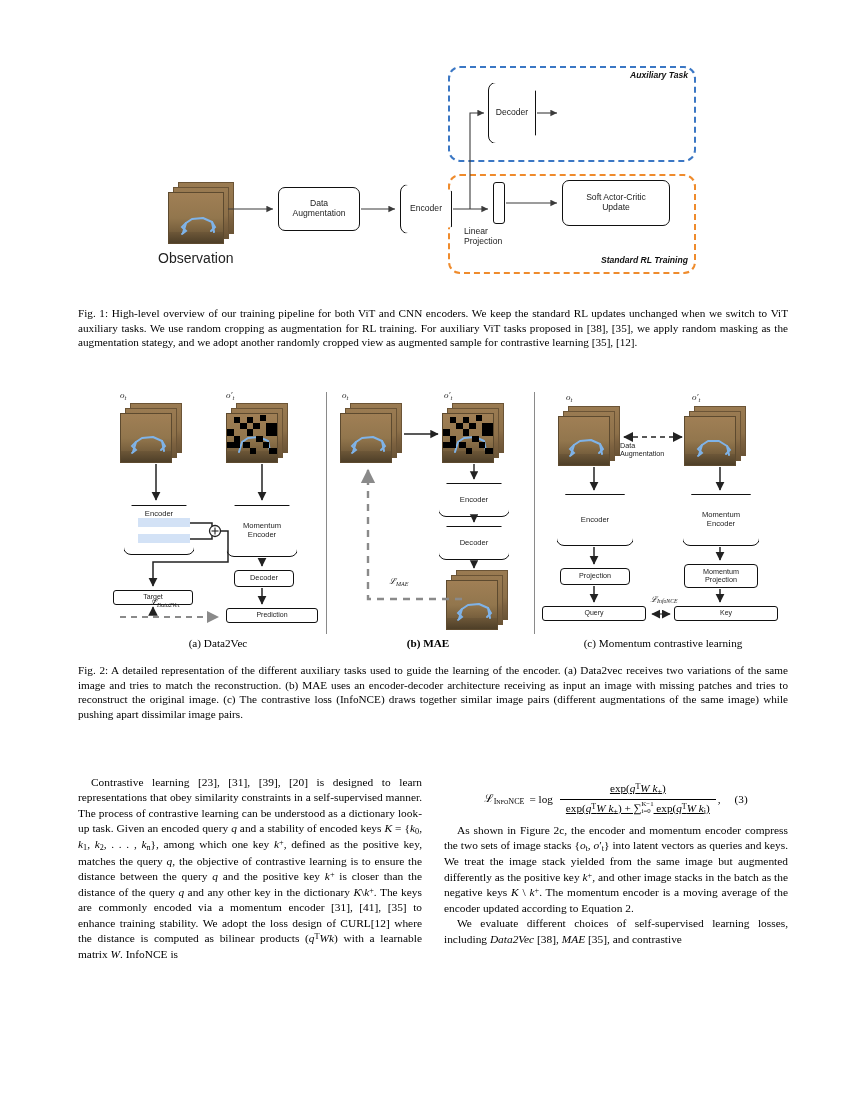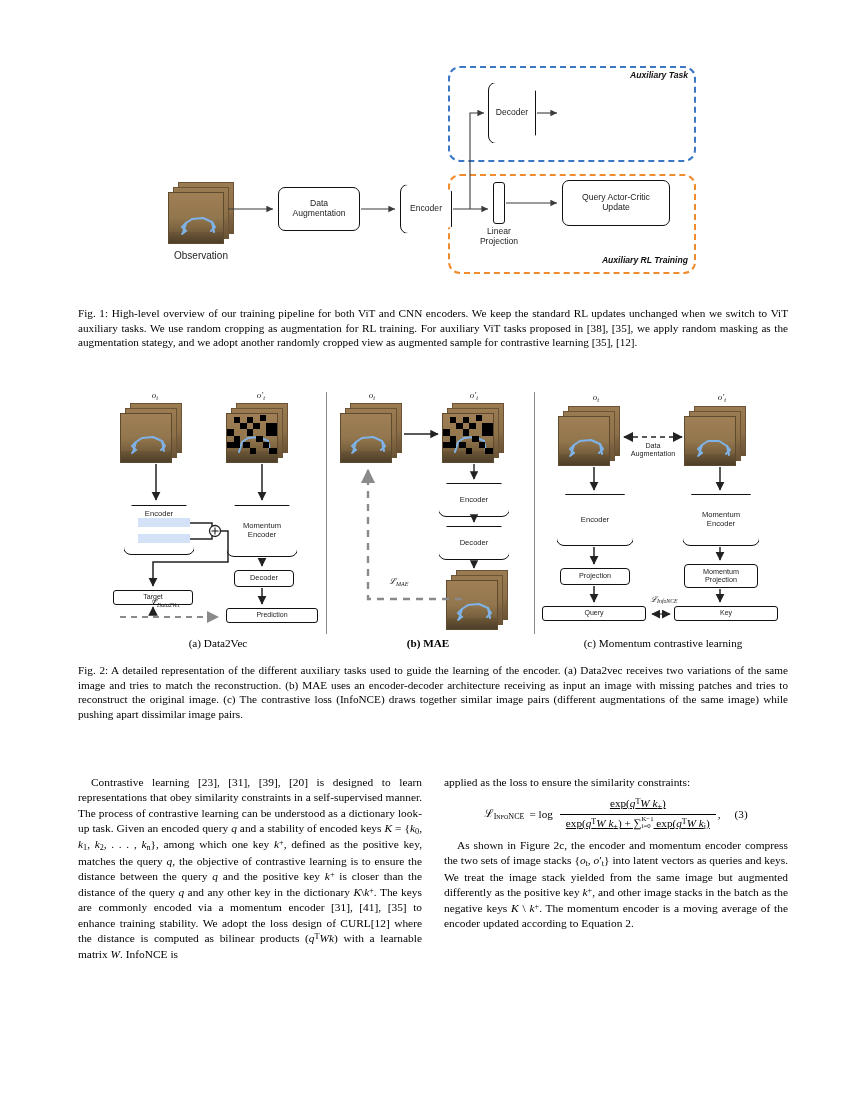--- a/index.html
+++ b/index.html
@@ -10,21 +10,21 @@
   .fig{position:absolute;}
   .box{position:absolute;box-sizing:border-box;border:1.6px solid #111;border-radius:7px;background:#fff;
        display:flex;align-items:center;justify-content:center;text-align:center;
        font-family:"Liberation Sans",sans-serif;line-height:1.15;color:#222;}
   .box.sq{border-radius:3px;}
   .trap{position:absolute;box-sizing:border-box;background:#fff;border:1.6px solid #111;
         display:flex;align-items:center;justify-content:center;text-align:center;
         font-family:"Liberation Sans",sans-serif;color:#222;line-height:1.15;border-radius:8px;}
   .trap.down{clip-path:polygon(12% 0,88% 0,100% 100%,0% 100%);}
   .trap.right{clip-path:polygon(0 0,100% 14%,100% 86%,0 100%);}
-  .lbl{position:absolute;font-family:"Liberation Sans",sans-serif;color:#222;text-align:center;line-height:1.15;}
+  .lbl{position:absolute;font-family:"Liberation Sans",sans-serif;color:#222;line-height:1.15;}
   .ital{font-family:"Liberation Sans",sans-serif;font-style:italic;font-weight:bold;}
 
   
   svg.ov{position:absolute;left:0;top:0;overflow:visible;pointer-events:none;}
 
   
   .imgstack{position:absolute;}
   .imgstack .sh{position:absolute;box-sizing:border-box;border:1px solid #6b5436;
      background:linear-gradient(#9a7b52 0%,#8d7049 55%,#7d6240 72%,#6a5436 100%);}
   .scene{position:absolute;overflow:hidden;box-sizing:border-box;border:1px solid #5d4a2f;
@@ -61,50 +61,50 @@
 </head>
 <body>
 
 <div class="page">
 
   <div class="fig" style="left:150px;top:58px;width:560px;height:230px;">
 
     <div class="dashbox" style="left:290px;top:8px;width:248px;height:96px;border:2px dashed #3b77c4;"></div>
     <div class="dashbox" style="left:290px;top:116px;width:248px;height:100px;border:2px dashed #ef8b2c;"></div>
     <div class="lbl ital" style="left:398px;top:13px;width:132px;font-size:8.6px;text-align:right;color:#111;">Auxiliary Task</div>
-    <div class="lbl ital" style="left:388px;top:198px;width:142px;font-size:8.6px;text-align:right;color:#111;">Auxiliary RL Training</div>
+    <div class="lbl ital" style="left:388px;top:198px;width:142px;font-size:8.6px;text-align:right;color:#111;">Standard RL Training</div>
 
     <div class="imgstack" style="left:10px;top:124px;width:66px;height:62px;">
       <div class="sh" style="left:10px;top:0;width:56px;height:52px;"></div>
       <div class="sh" style="left:5px;top:5px;width:56px;height:52px;"></div>
       <div class="scene" style="left:0px;top:10px;width:56px;height:52px;">
         <div class="ground"></div>
         <svg width="56" height="52" viewBox="0 0 56 52">
           <polyline points="14,40 17,30 23,26 34,25 43,29 45,39" fill="none" stroke="#7fb3e8" stroke-width="2.1" stroke-linejoin="round" stroke-linecap="round"></polyline>
           <polyline points="17,30 13,34 17,38 13,41" fill="none" stroke="#7fb3e8" stroke-width="2" stroke-linecap="round"></polyline>
           <polyline points="43,29 46,34 42,38" fill="none" stroke="#7fb3e8" stroke-width="2" stroke-linecap="round"></polyline>
         </svg>
       </div>
     </div>
-    <div class="lbl" style="left:0px;top:192px;width:86px;font-size:10px;">Observation</div>
+    <div class="lbl" style="left:0px;top:192px;width:86px;font-size:14px;">Observation</div>
 
     <div class="box" style="left:120px;top:129px;width:82px;height:44px;font-size:8.6px;white-space:pre-line;">Data
 Augmentation</div>
 
     <div class="trap right" style="left:242px;top:126px;width:52px;height:50px;font-size:8.6px;">Encoder</div>
 
     <div class="trap" style="left:330px;top:24px;width:48px;height:62px;font-size:8.6px;
                 clip-path:polygon(0 0,100% 14%,100% 86%,0 100%);">Decoder</div>
 
 
     <div class="box sq" style="left:335px;top:124px;width:12px;height:42px;"></div>
     <div class="lbl" style="left:306px;top:169px;width:70px;font-size:8.6px;white-space:pre-line;">Linear
 Projection</div>
 
-    <div class="box" style="left:404px;top:122px;width:108px;height:46px;font-size:8.6px;white-space:pre-line;">Query Actor-Critic
+    <div class="box" style="left:404px;top:122px;width:108px;height:46px;font-size:8.6px;white-space:pre-line;">Soft Actor-Critic
 Update</div>
 
     <svg class="ov" width="560" height="230">
       <defs>
         <marker id="ah" markerWidth="7" markerHeight="7" refX="6" refY="3" orient="auto">
           <path d="M0,0 L6,3 L0,6 z" fill="#3b3b3b"></path>
         </marker>
       </defs>
       <g stroke="#3b3b3b" stroke-width="1.1" fill="none">
         <line x1="70" y1="151" x2="115" y2="151" marker-end="url(#ah)"></line>
@@ -373,31 +373,31 @@
   <div class="panelcap" style="left:530px;top:637px;width:250px;">(c) Momentum contrastive learning</div>
 
   <div class="cap" style="left:70px;top:663px;width:710px;">Fig. 2: A detailed representation of the different auxiliary tasks used to guide the learning of the encoder. (a) Data2vec receives two variations of the same image and tries to match the reconstruction. (b) MAE uses an encoder-decoder architecture receiving as input an image with missing patches and tries to reconstruct the original image. (c) The contrastive loss (InfoNCE) draws together similar image pairs (different augmentations of the same image) while pushing apart dissimilar image pairs.</div>
 
   <div class="col" style="left:70px;top:775px;">
     <p><span>Contrastive learning [23], [31], [39], [20] is designed to learn representations that obey similarity constraints in a self-supervised manner. The process of contrastive learning can be understood as a dictionary look-up task. Given an encoded query </span><i class="m">q</i><span> and a stability of encoded keys </span><i class="m">K</i> =
       {<i class="m">k</i><span class="sub">0</span>, <i class="m">k</i><span class="sub">1</span>, <i class="m">k</i><span class="sub">2</span>, . . . , <i class="m">k</i><span class="sub">n</span>}<span>, among which one key </span><i class="m">k</i><span class="sup">+</span><span>, defined as the positive key, matches the query </span><i class="m">q</i><span>, the objective of contrastive learning is to ensure the distance between the query </span><i class="m">q</i><span> and the positive key </span><i class="m">k</i><span class="sup">+</span><span> is closer than the distance of the query </span><i class="m">q</i><span> and any other key in the dictionary </span><i class="m">K</i>\<i class="m">k</i><span class="sup">+</span><span>. The keys are commonly encoded via a momentum encoder [31], [41], [35] to enhance training stability. We adopt the loss design of CURL[12] where the distance is computed as bilinear products </span>(<i class="m">q</i><span class="sup">T</span><i class="m">Wk</i>)<span> with a learnable matrix </span><i class="m">W</i><span>. InfoNCE is</span></p>
   </div>
 
   <div class="col" style="left:436px;top:775px;">
-    <p style="text-indent:0;">applied as the loss to ensure the similarity constraints:</p>
 
     <div class="eqwrap" style="font-size:11.2px;">
       <span>ℒ<span class="sub" style="font-variant:small-caps;">InfoNCE</span></span>
       <span style="margin:0 5px;">= log</span>
       <span class="frac">
         <span class="num">exp(<i class="m">q</i><span class="sup">T</span><i class="m">W k</i><span class="sub">+</span>)</span>
         <span class="den">exp(<i class="m">q</i><span class="sup">T</span><i class="m">W k</i><span class="sub">+</span>) + ∑<span class="sub" style="font-size:.6em;display:inline-block;line-height:1;vertical-align:-0.1em;"><span style="display:block;">K−1</span><span style="display:block;">i=0</span></span> exp(<i class="m">q</i><span class="sup">T</span><i class="m">W k</i><span class="sub">i</span>)</span>
       </span>
       <span>,</span>
       <span class="eqno">(3)</span>
     </div>
 
     <p><span>As shown in Figure 2c, the encoder and momentum encoder compress the two sets of image stacks </span>{<i class="m">o</i><span class="sub">t</span>, <i class="m">o</i>′<span class="sub">t</span>}<span> into latent vectors as queries and keys. We treat the image stack yielded from the same image but augmented differently as the positive key </span><i class="m">k</i><span class="sup">+</span><span>, and other image stacks in the batch as the negative keys </span><i class="m">K</i> \ <i class="m">k</i><span class="sup">+</span><span>. The momentum encoder is a moving average of the encoder updated according to Equation 2.</span></p>
 
 
+    <p><span>We evaluate different choices of self-supervised learning losses, including </span><i class="m">Data2Vec</i><span> [38], </span><i class="m">MAE</i><span> [35], and contrastive</span></p>
   </div>
 
 </div>
 
 </body></html>

